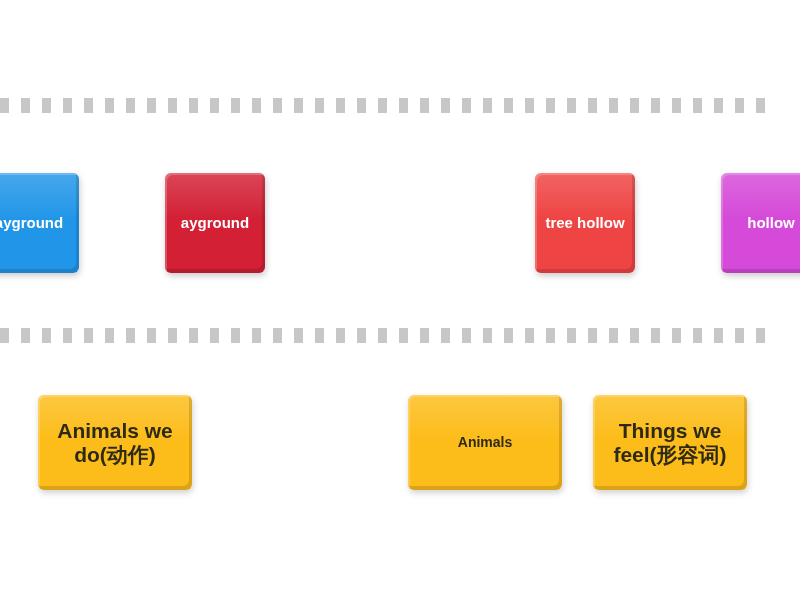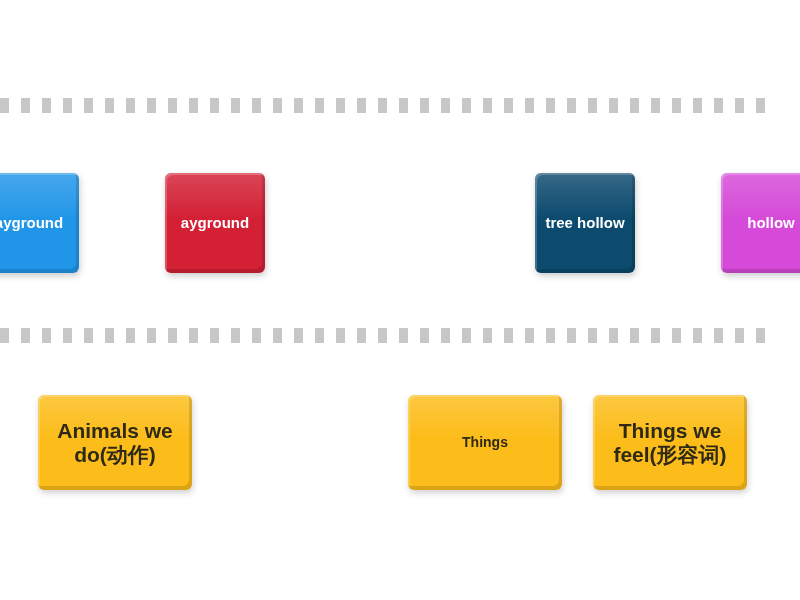--- a/index.html
+++ b/index.html
@@ -157,21 +157,21 @@
 
   <div class="card word-tile" id="tile-playground" style="left: -21px; background: rgb(33, 150, 232);">
     <span class="label">ayground</span>
   </div>
 
   <div class="card word-tile" id="tile-honeybee" style="left: 165px; background: rgb(211, 32, 53);">
     <span class="label">ayground</span>
   </div>
 
 
-  <div class="card word-tile" id="tile-treehollow" style="left: 535px; background: #0c4a6e;">
+  <div class="card word-tile" id="tile-treehollow" style="left: 535px; background: #ef4444;">
     <span class="label">tree hollow</span>
   </div>
 
   <div class="card word-tile" id="tile-young" style="left: 721px; background: rgb(213, 74, 216);">
     <span class="label">hollow</span>
   </div>
 
   <div class="rail" id="rail-mid" style="top: 328px;">
       <span class="dash" style="background: rgb(199, 199, 199);"></span>
       <span class="dash" style="background: rgb(199, 199, 199);"></span>
@@ -211,20 +211,20 @@
       <span class="dash" style="background: rgb(199, 199, 199);"></span>
       <span class="dash" style="background: rgb(199, 199, 199);"></span>
     </div>
 
   <div class="card cat-tile big" id="cat-do" style="left: 38px; background: rgb(252, 189, 26);">
     <span class="label">Animals we do(动作)</span>
   </div>
 
 
   <div class="card cat-tile small" id="cat-places" style="left: 408px; background: rgb(252, 189, 26);">
-    <span class="label">Things</span>
+    <span class="label">Animals</span>
   </div>
 
   <div class="card cat-tile big" id="cat-feel" style="left: 593px; background: rgb(252, 189, 26);">
     <span class="label">Things we feel(形容词)</span>
   </div>
 
 </div>
 
 </body></html>

